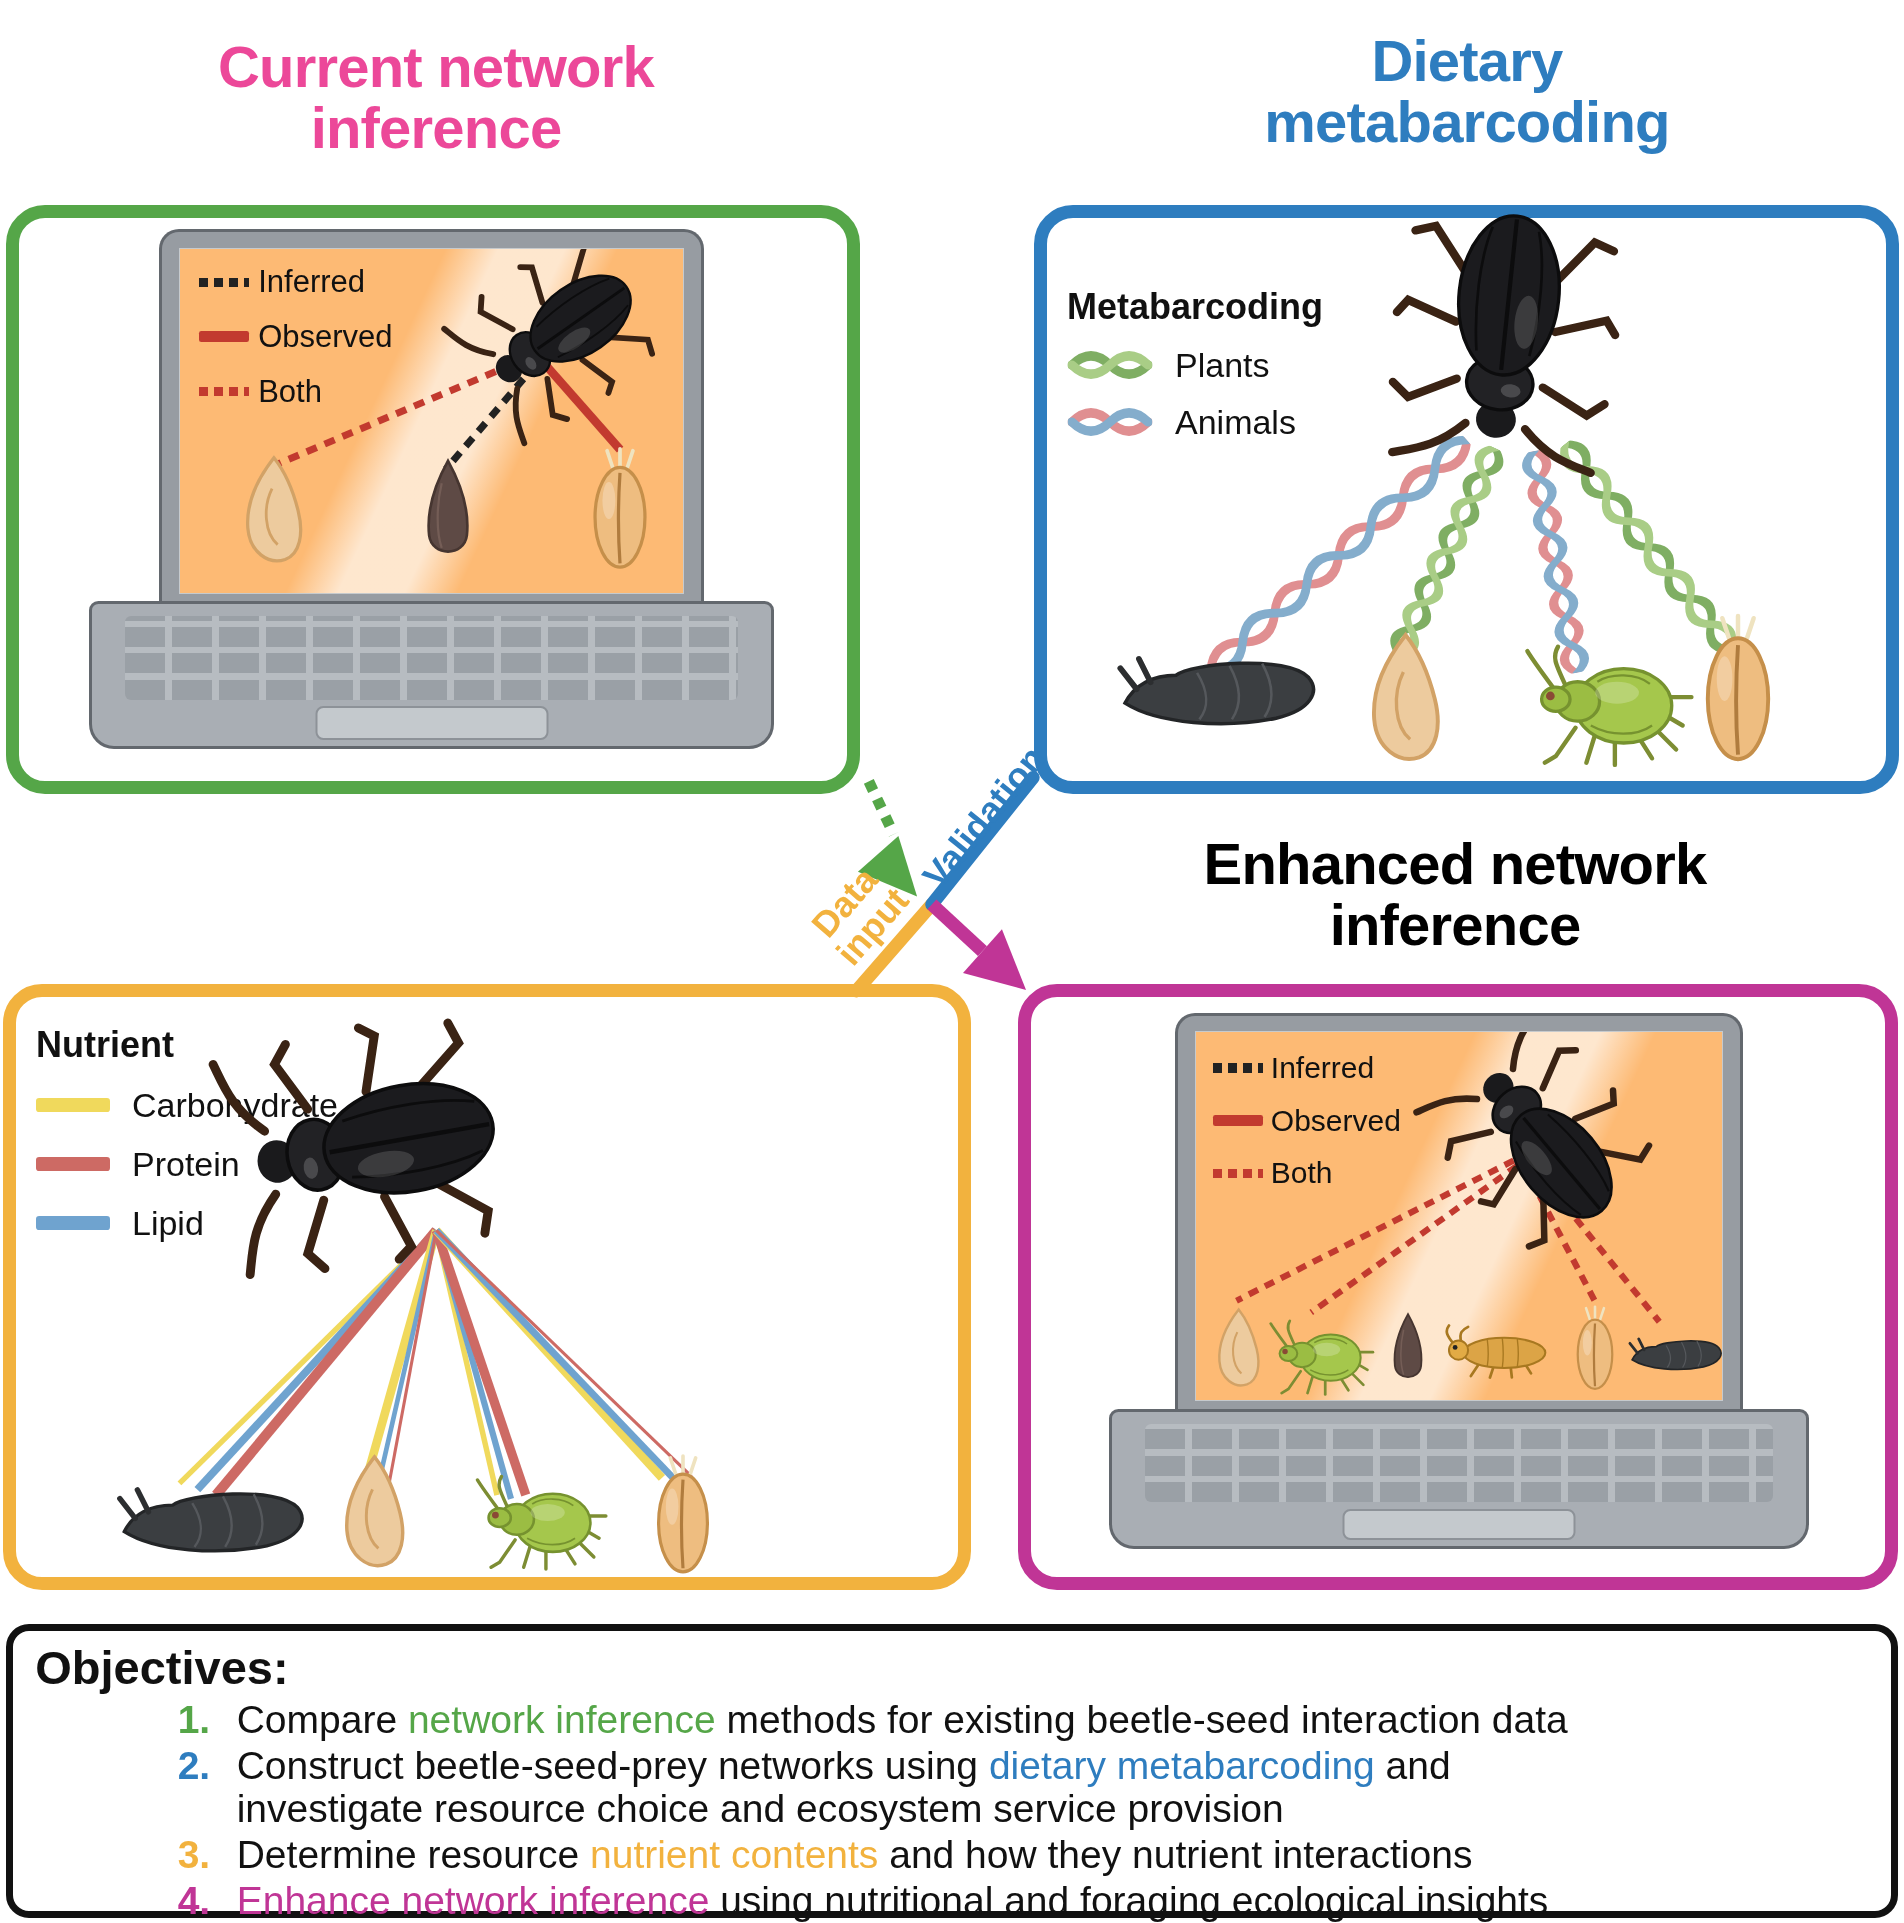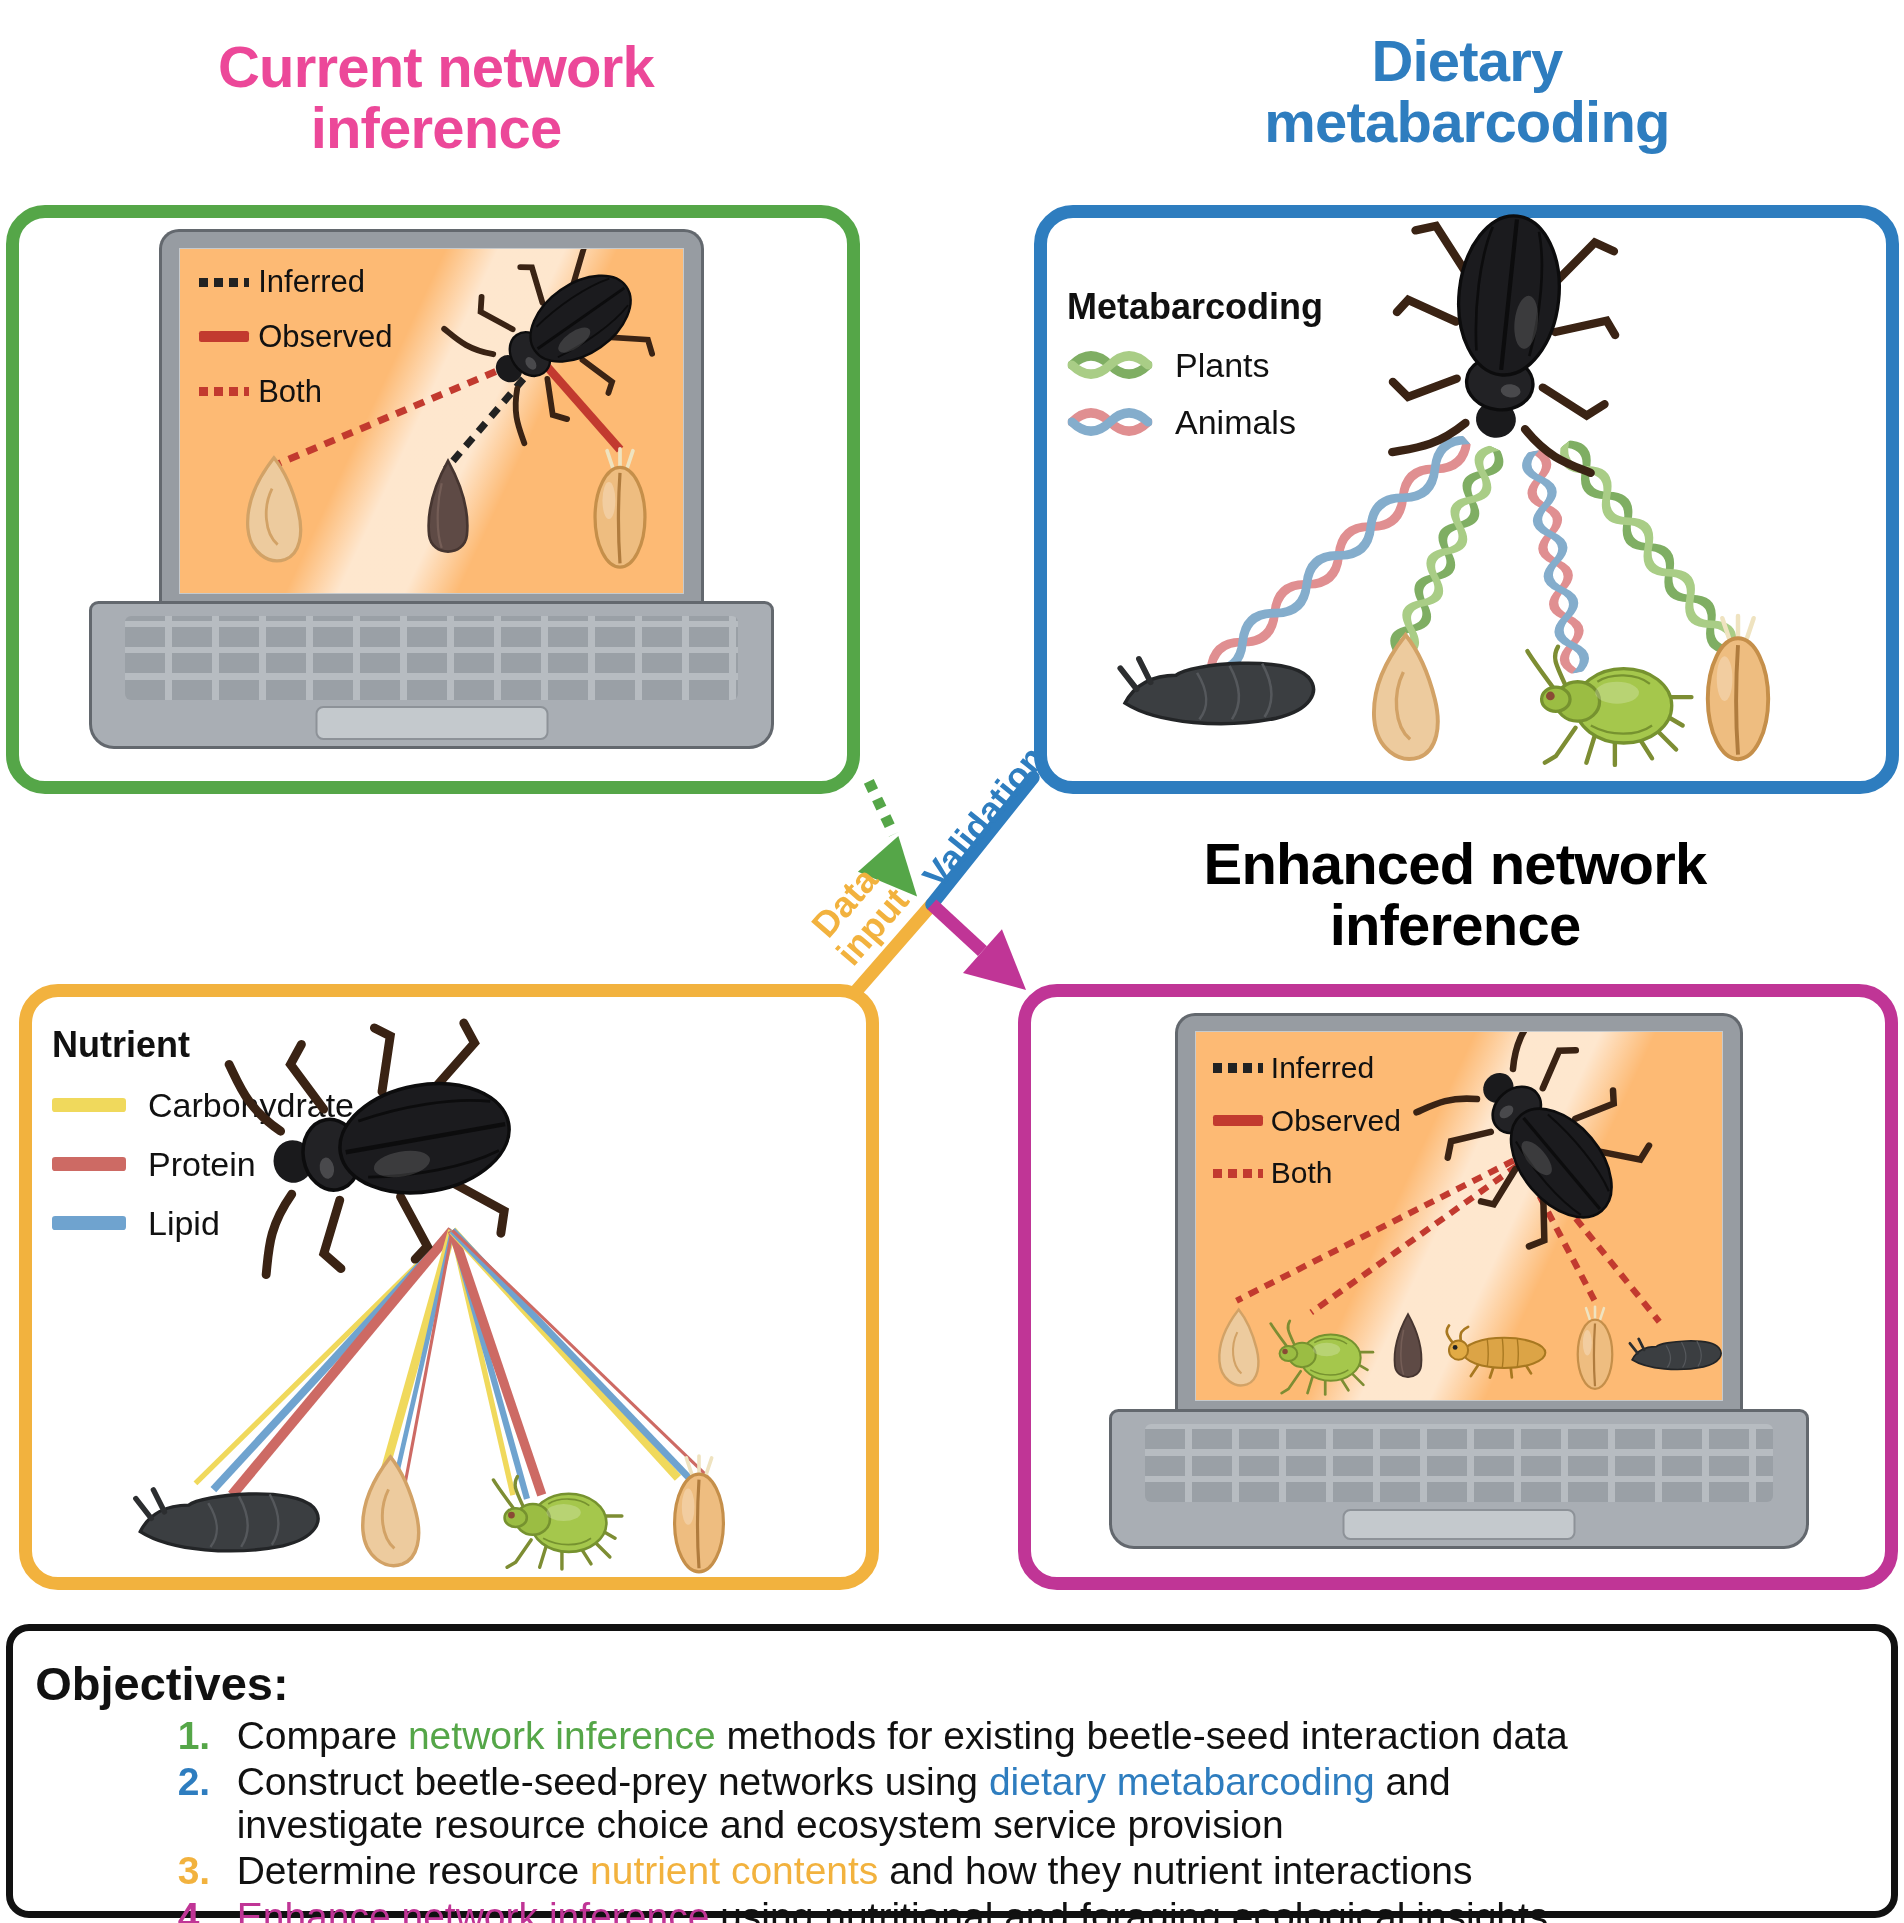--- a/index.html
+++ b/index.html
@@ -3,21 +3,21 @@
 <meta charset="utf-8">
 <style>
   * { box-sizing: border-box; margin: 0; padding: 0; }
   html,body { background:#ffffff; font-family:"Liberation Sans", sans-serif; }
   .canvas { position:relative; width:1905px; height:1924px; background:#fff; overflow:hidden; }
 
   
   .panel { position:absolute; border-style:solid; border-width:13.2px; border-radius:39px; background:#fff; }
   .panel-current     { left:6.2px;    top:205px;  width:854px; height:589px; border-color:#55a648; }
   .panel-dietary     { left:1034px; top:205px;  width:865px; height:589px; border-color:#2e7dbf; }
-  .panel-nutritional { left:19px;    top:984px; width:860px; height:606px; border-color:#f2b23e; }
+  .panel-nutritional { left:3px;    top:984px; width:968px; height:606px; border-color:#f2b23e; }
   .panel-enhanced    { left:1018px; top:984px; width:880px; height:606px; border-color:#c03596; }
 
   .title { position:absolute; text-align:center; font-weight:700; line-height:1.06; letter-spacing:-0.8px; }
   .title-current     { left:86px;  top:36px;   width:700px; font-size:58px; color:#ec4899; }
   .title-dietary     { left:1113px; top:30px;   width:708px; font-size:58px; color:#2e7dbf; }
   .title-nutritional { left:109px;  top:834px; width:669px; font-size:58px; color:#f2b23e; }
   .title-enhanced    { left:1101px; top:833px; width:708px; font-size:58px; color:#000000; }
 
   
   .laptop { position:absolute; }
@@ -65,21 +65,21 @@
   .overlay { position:absolute; inset:0; pointer-events:none; }
   .flow-label { position:absolute; font-weight:700; line-height:1.02; }
   .label-data-input { left:785px; top:878px; width:148px; font-size:36px; color:#f2b23e;
                       text-align:center; transform:rotate(-49deg); }
   .label-validation { left:856px; top:799px; width:257px; font-size:36px; color:#2e7dbf;
                       text-align:center; transform:rotate(-51deg); }
 
   
   .objectives { position:absolute; left:6.2px; top:1624px; width:1892px; height:294px;
                 border:7px solid #111; border-radius:23px; padding:9.3px 22px; background:#fff; }
-  .obj-heading { font-size:47px; font-weight:700; color:#111;margin-top:16px; }
+  .obj-heading { font-size:47px; font-weight:700; color:#111; }
   .obj-item { display:flex; font-size:39px; line-height:1.12; color:#111; margin-top:2.3px; }
   .obj-num { width:175px; text-align:right; margin-right:26.5px; font-weight:700; flex:0 0 auto; }
   .obj-text { white-space:pre-wrap; }
   .hl { font-weight:400; }
   .obj-1 .obj-num, .obj-1 .hl { color:#55a648; }
   .obj-2 .obj-num, .obj-2 .hl { color:#2e7dbf; }
   .obj-3 .obj-num, .obj-3 .hl { color:#f2b23e; }
   .obj-4 .obj-num, .obj-4 .hl { color:#c03596; }
 </style>
 </head>

